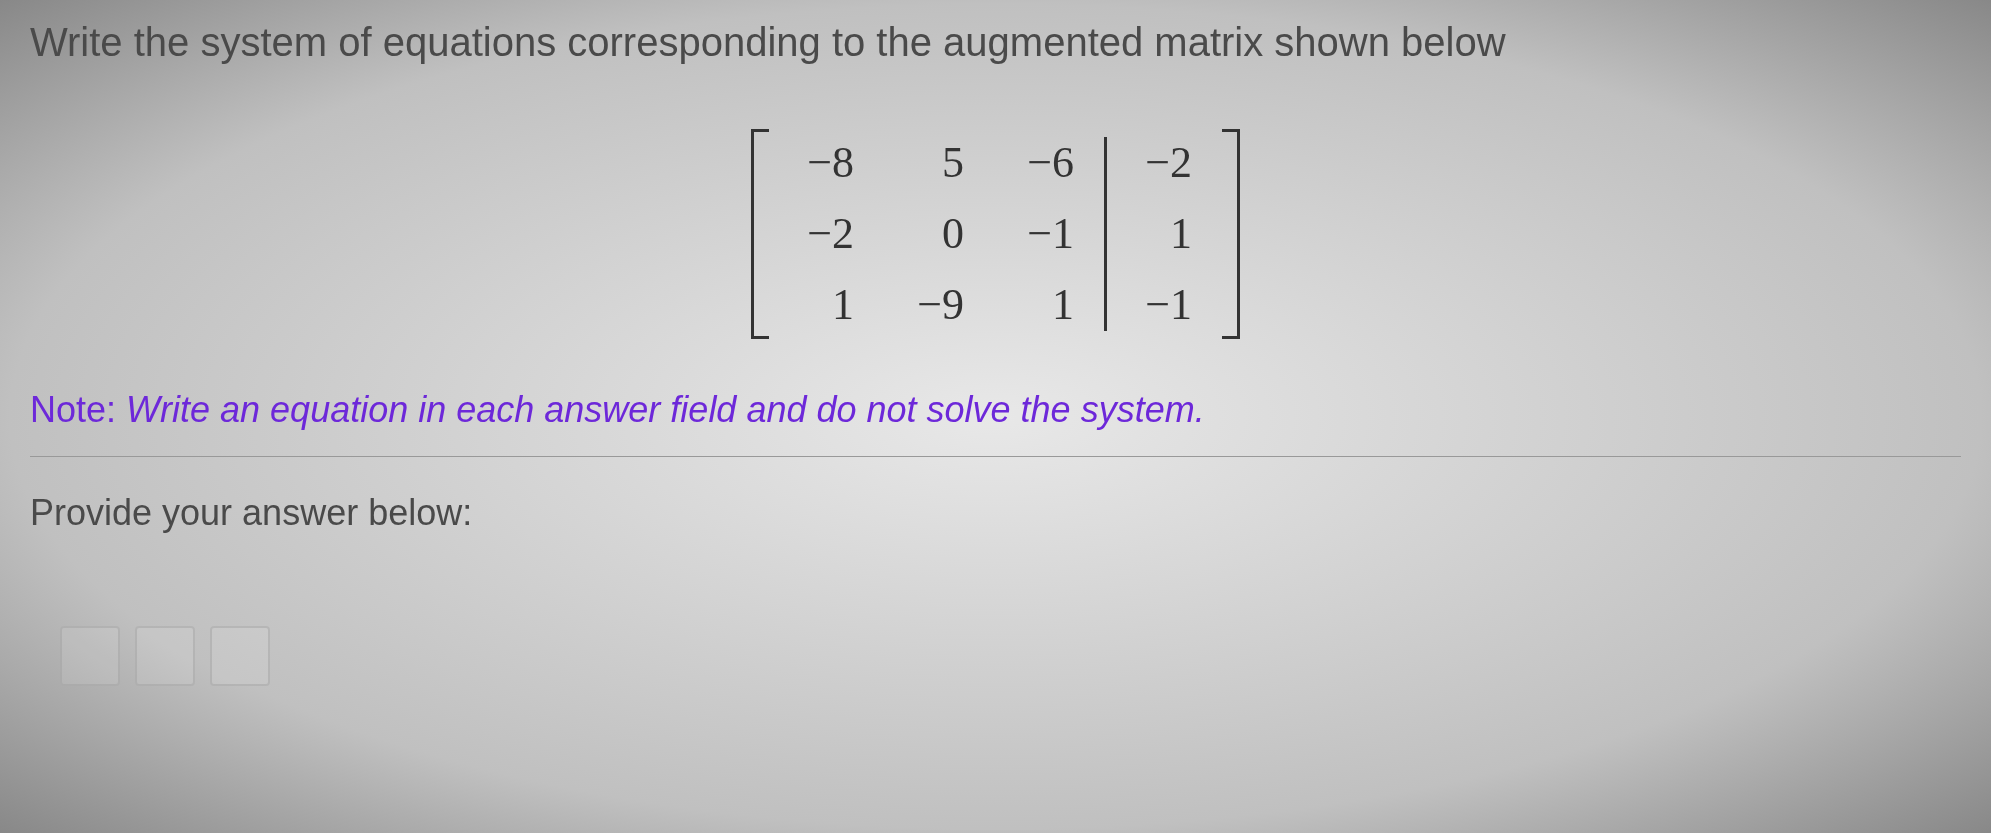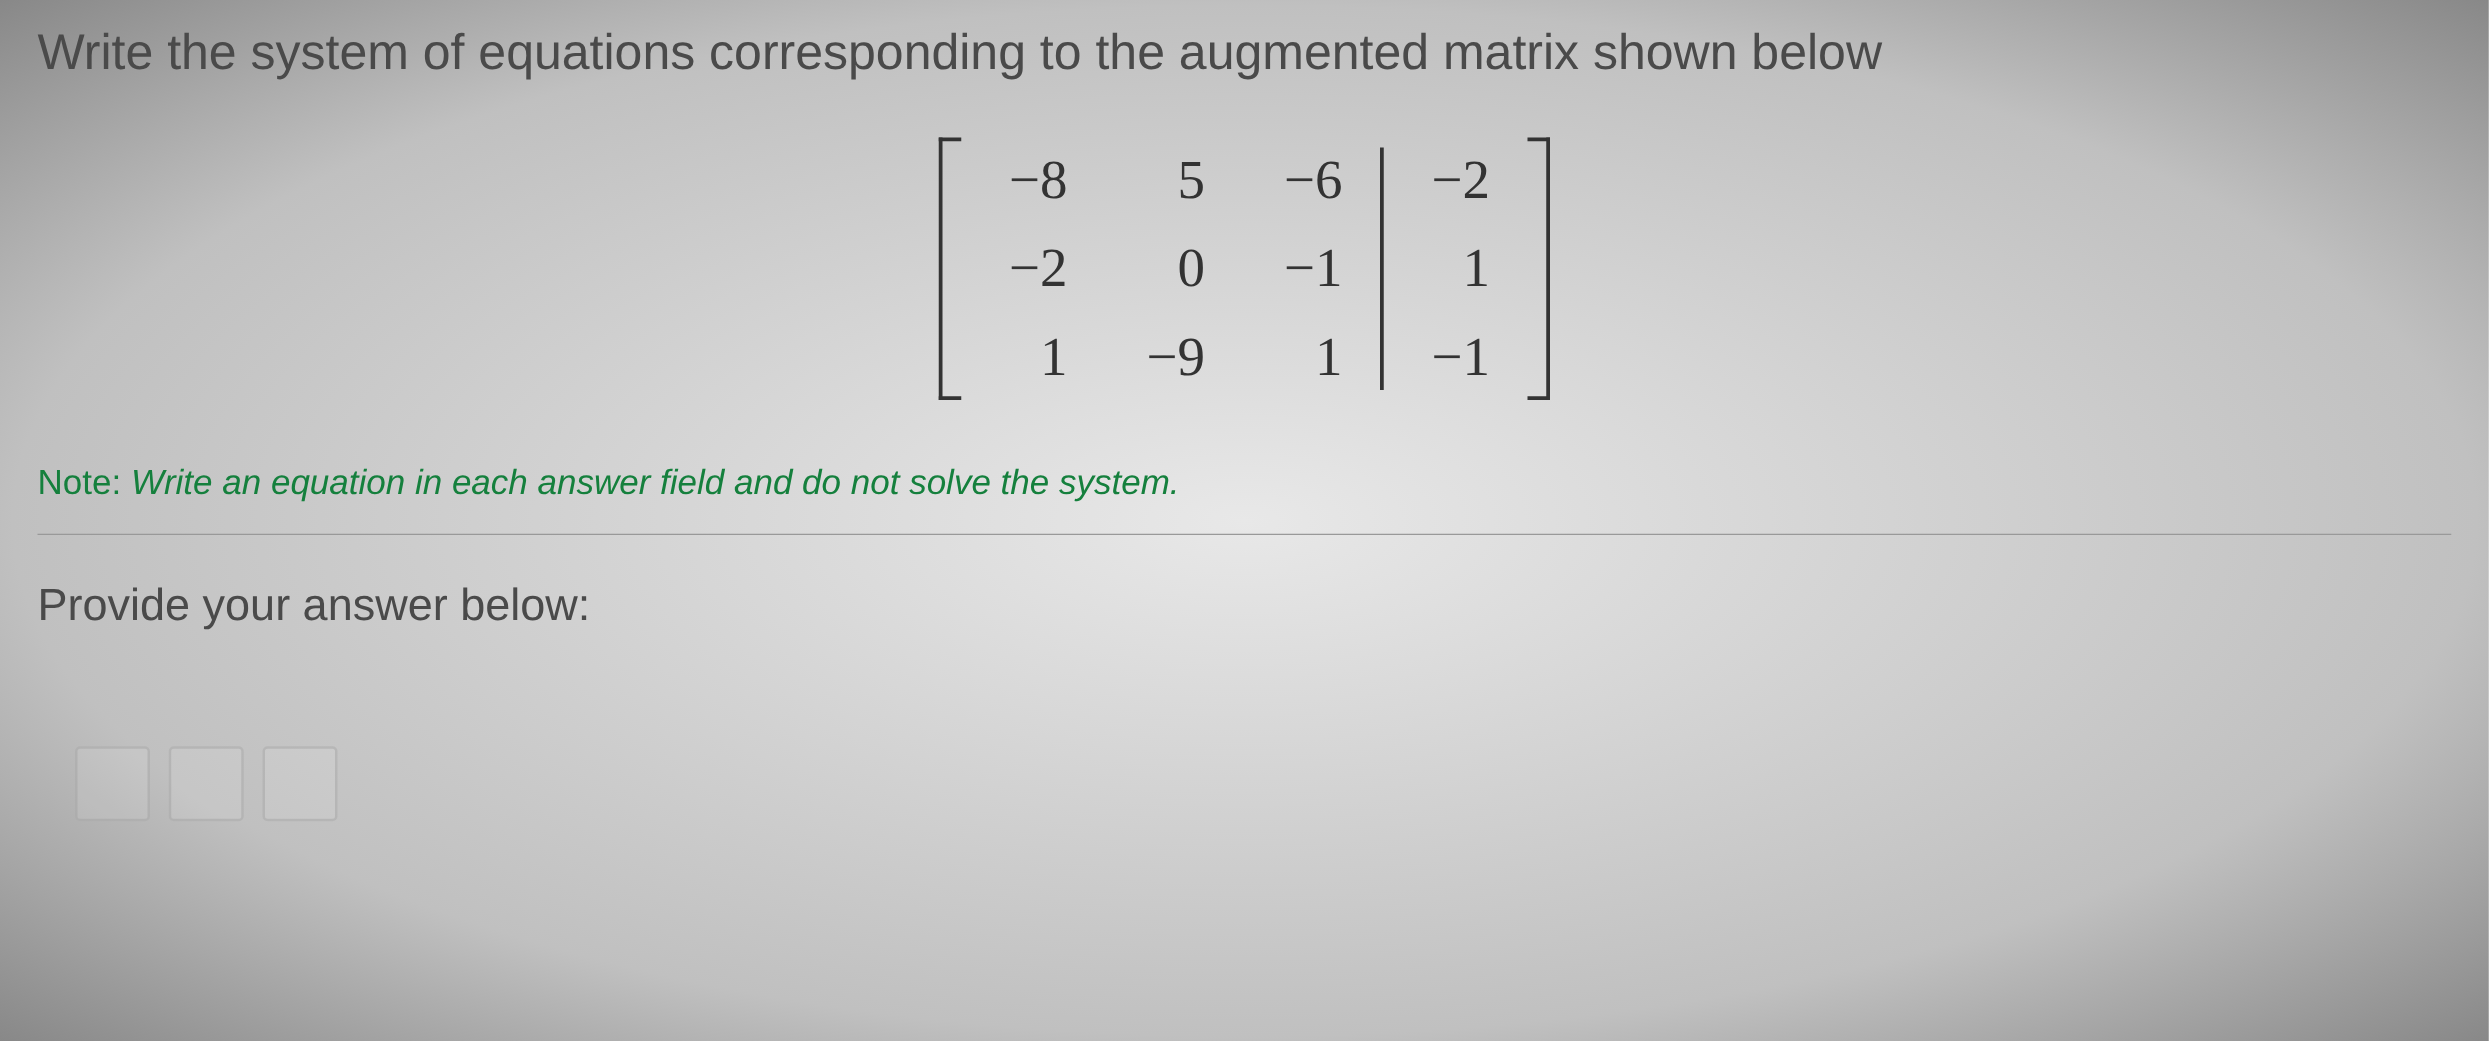--- a/index.html
+++ b/index.html
@@ -14,21 +14,21 @@
       width: 1991px;
       height: 833px;
       padding: 20px 30px;
       color: #3a3a3a;
     }
     
     .question-prompt {
       font-size: 40px;
       font-weight: 400;
       color: #4a4a4a;
-      margin-bottom: 45px;
+      margin-bottom: 64px;
     }
     
     .matrix-container {
       display: flex;
       justify-content: center;
       margin: 30px 0 50px 0;
     }
     
     .matrix {
       display: flex;
@@ -78,22 +78,22 @@
     
     .matrix-cell {
       text-align: right;
       min-width: 55px;
       font-weight: 400;
       color: #333;
       line-height: 1.2;
     }
     
     .note-text {
-      font-size: 28px;
-      color: #15803d;
+      font-size: 36px;
+      color: #6d28d9;
       margin-bottom: 15px;
     }
     
     .note-label {
       font-style: normal;
     }
     
     .note-content {
       font-style: italic;
     }

